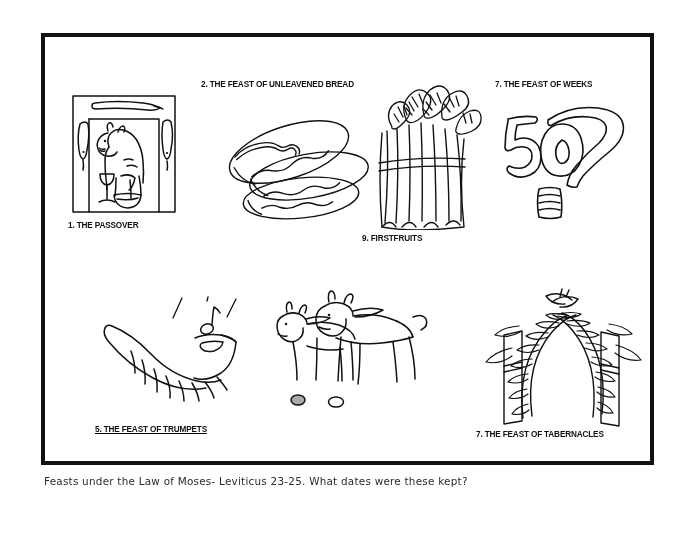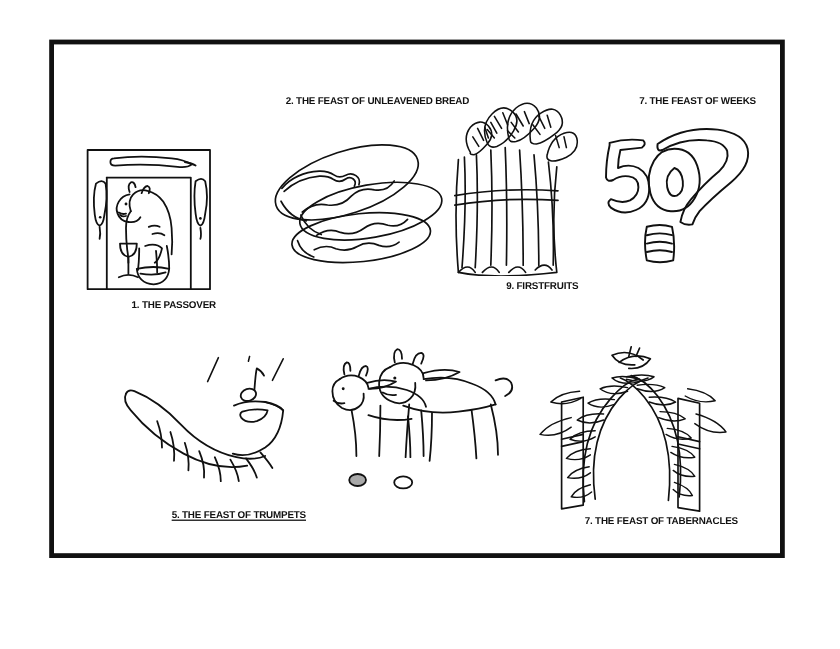--- a/index.html
+++ b/index.html
@@ -32,21 +32,21 @@
     position:relative;
     width:100%;
   }
   .art svg{display:block;width:100%;height:100%;}
   .caption{
     font-family:"Liberation Sans", sans-serif;
     font-weight:bold;
     font-size:8.2px;
     letter-spacing:-0.15px;
     color:#111111;
-    text-align:right;
+    text-align:left;
     white-space:nowrap;
     line-height:10px;
   }
   
   #notes{
     position:absolute;
     left:44px;top:474px;
     width:620px;
   }
   .note-line{
@@ -58,21 +58,21 @@
     white-space:nowrap;
   }
 </style>
 </head>
 <body>
 
 <div id="sheet">
 
   <div id="frame"></div>
 
-  <div class="panel" style="left:68px;top:119px;width:112px;height:145px;">
+  <div class="panel" style="left:68px;top:90px;width:112px;height:145px;">
     <div class="art" style="height:125px;">
       <svg viewBox="0 0 112 125" xmlns="http://www.w3.org/2000/svg" fill="none" stroke="#111" stroke-width="1.5" stroke-linecap="round" stroke-linejoin="round">
 
         <rect x="5" y="6" width="102" height="116"></rect>
 
         <path d="M21 29 L91 29 L91 122"></path>
         <path d="M21 29 L21 122"></path>
 
         <path d="M27 13 q22 -3 48 0 q10 1 17 5 q-4 3 -12 2 q-26 -3 -52 -1 q-4 0 -4 -3 q0 -3 3 -3 z"></path>
         <path d="M86 16 q6 1 9 3"></path>
@@ -279,21 +279,21 @@
 
           <path d="M148 27 q9 -4 13 2 q3 7 -5 11"></path>
         </g>
 
         <ellipse cx="33" cy="110" rx="7" ry="5" fill="#a9a9a9" stroke="#111"></ellipse>
         <ellipse cx="71" cy="112" rx="7.5" ry="5" fill="#ffffff" stroke="#111"></ellipse>
       </svg>
     </div>
   </div>
 
-  <div class="panel" style="left:440px;top:288px;width:175px;height:155px;">
+  <div class="panel" style="left:476px;top:288px;width:175px;height:155px;">
     <div class="art" style="height:140px;">
       <svg viewBox="0 0 175 140" xmlns="http://www.w3.org/2000/svg" fill="none" stroke="#111" stroke-width="1.4" stroke-linecap="round" stroke-linejoin="round">
 
         <path d="M28 47 l18 -4 l0 90 l-18 3 z"></path>
         <path d="M28 78 l18 -4 M28 84 l18 -4"></path>
 
         <path d="M125 44 l18 4 l0 90 l-18 -3 z"></path>
         <path d="M125 76 l18 4 M125 82 l18 4"></path>
 
         <path d="M47 130 q-6 -54 22 -86 q12 -14 22 -16"></path>
@@ -330,15 +330,16 @@
         <path d="M36 60 q-18 4 -26 14 q14 3 26 -6" stroke-width="1.2"></path>
         <path d="M140 57 q18 5 25 15 q-14 2 -26 -7" stroke-width="1.2"></path>
         <path d="M43 38 q-16 1 -24 9 q13 4 25 -3" stroke-width="1.2"></path>
         <path d="M133 36 q16 2 23 10 q-13 3 -25 -4" stroke-width="1.2"></path>
       </svg>
     </div>
     <div class="caption" style="margin-top:2px;">7. THE FEAST OF TABERNACLES</div>
   </div>
 
   <div id="notes">
+    <div class="note-line">Feasts under the Law of Moses- Leviticus 23-25. What dates were these kept?</div>
   </div>
 
 </div>
 
 </body></html>

